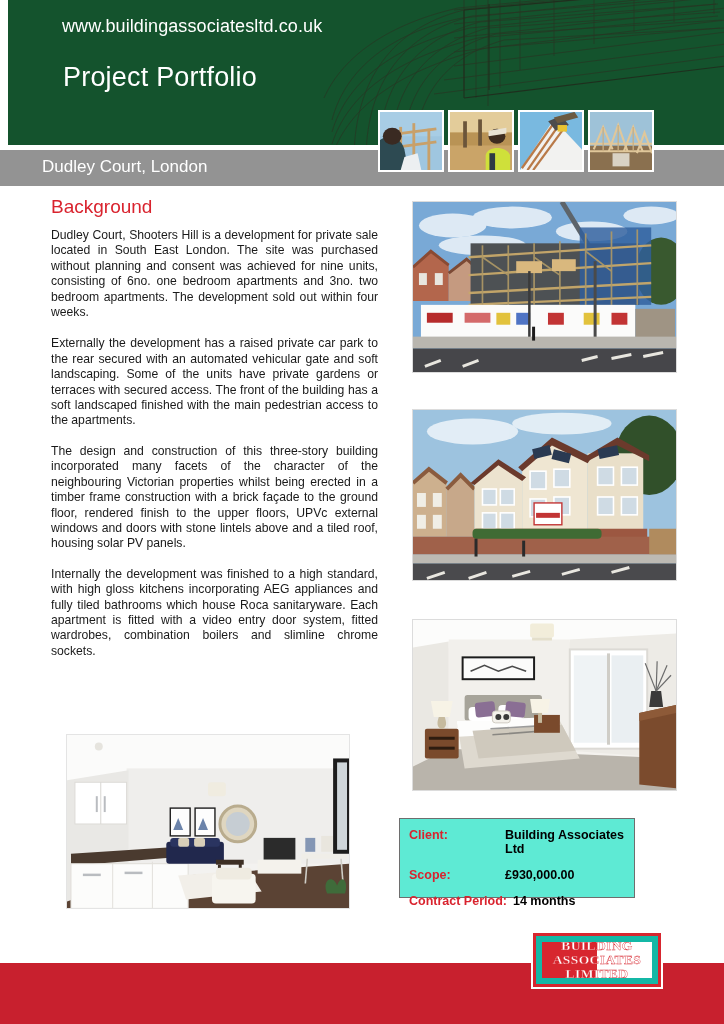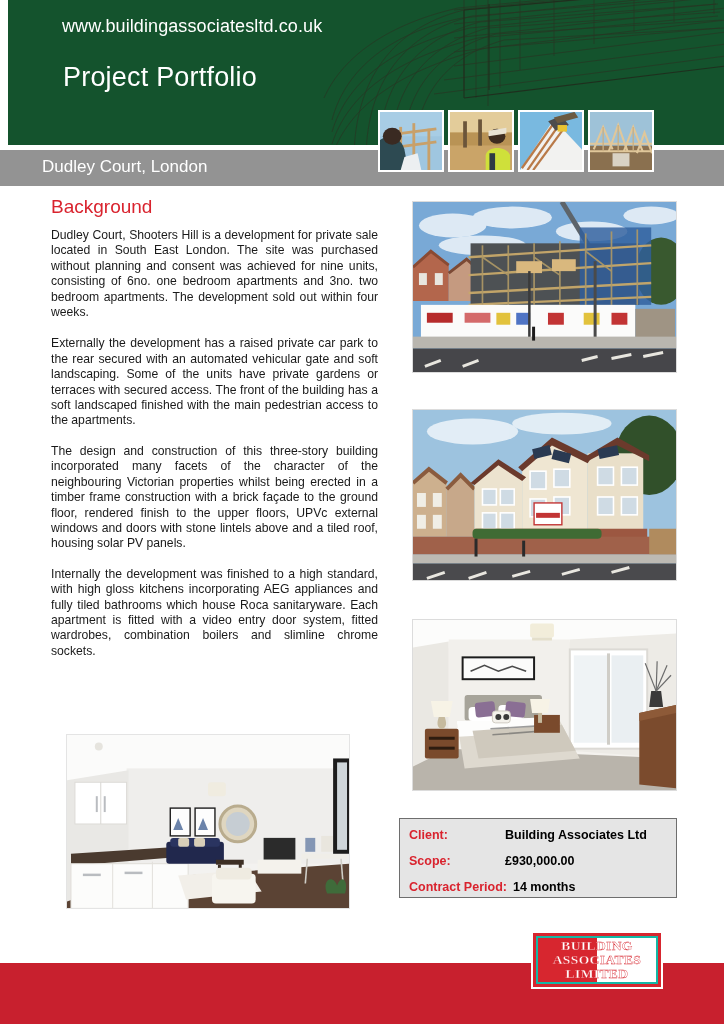--- a/index.html
+++ b/index.html
@@ -94,23 +94,23 @@
     overflow: hidden; background: #d9dee2;
   }
   .photo-r1 { top: 201px; }
   .photo-r2 { top: 409px; }
   .photo-r3 { top: 619px; }
   .photo-r > svg, .photo-left > svg { display:block; width:100%; height:100%; }
 
   
   .info-box {
     position: absolute; left: 399px; top: 818px;
-    width: 278px; height: 80px;
+    width: 236px; height: 80px;
     border: 1px solid #6e6e6e; box-sizing: border-box;
-    background: #e5e5e5;
+    background: #5eead4;
     padding: 9px 0 0 9px;
   }
   .info-row {
     display: flex; align-items: baseline;
     margin-bottom: 12px;
     font-size: 12.5px; font-weight: bold;
   }
   .info-row:last-child { margin-bottom: 0; }
   .info-label { color: #d9232e; width: 96px; flex: 0 0 96px; }
   .info-label.wide { width: auto; flex: 0 0 auto; margin-right: 6px; }
@@ -121,21 +121,21 @@
     position: absolute; left: 531px; top: 931px;
     width: 132px; height: 58px;
     background: #d7262f;
     border: 2px solid #ffffff;
     box-sizing: border-box;
     z-index: 12;
     overflow: hidden;
   }
   .logo-inner {
     position: absolute; inset: 3px;
-    border: 2px solid #14b8a6;
+    border: 6px solid #14b8a6;
     box-sizing: border-box;
     overflow: hidden;
   }
   .logo-white-half {
     position: absolute; left: 50%; top: 0; right: 0; bottom: 0;
     background: #ffffff;
   }
   .logo-text {
     position: absolute; inset: 0;
     display: flex; flex-direction: column;

